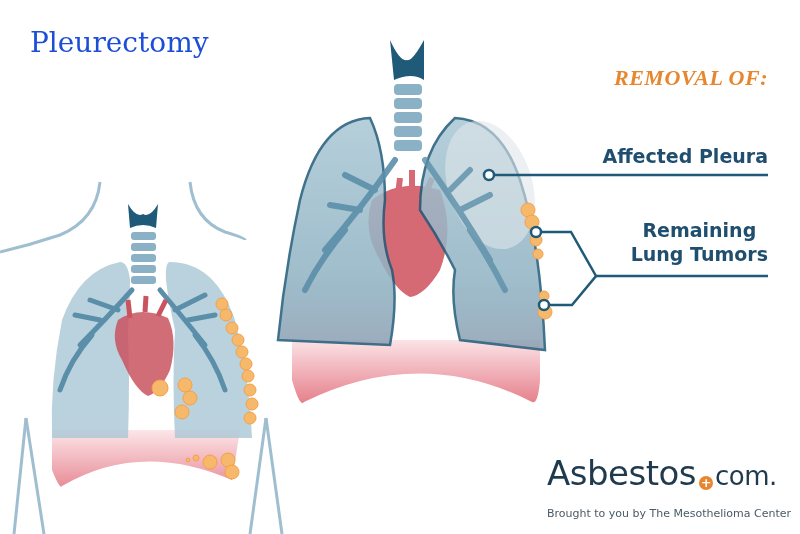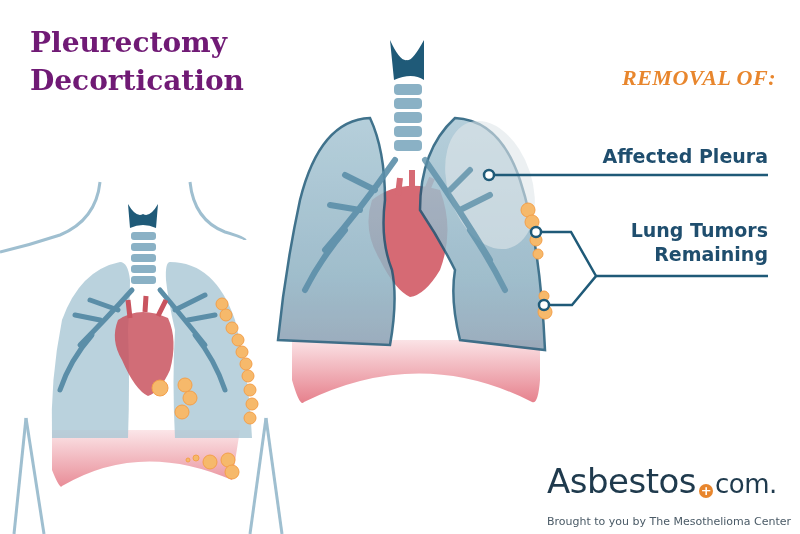--- a/index.html
+++ b/index.html
@@ -1,35 +1,34 @@
 <!DOCTYPE html>
 <html><head>
 <meta charset="utf-8">
 <style>
   html, body { margin:0; padding:0; background:#ffffff; }
   body { width:800px; height:534px; position:relative; overflow:hidden; font-family:"Liberation Sans", sans-serif; }
-  .title { position:absolute; left:30px; top:24px; font-family:"DejaVu Serif", serif; font-weight:bold; color:#701a75; font-size:28px; line-height:38px; }
+  .title { position:absolute; left:30px; top:24px; font-family:"DejaVu Serif", serif; font-weight:normal; color:#1d4ed8; font-size:28px; line-height:38px;text-align:center; }
   .title div { white-space:nowrap; }
-  .removal { position:absolute; right:24px; top:65px; font-family:"Liberation Serif", serif; font-style:italic; font-weight:bold; color:#e8862d; font-size:22px; letter-spacing:0.5px; }
-  .label { position:absolute; right:32px; text-align:right; color:#1f4e6e; font-weight:bold; font-size:19px; line-height:24px; font-family:"DejaVu Sans", sans-serif; }
+  .removal { position:absolute; right:32px; top:65px; font-family:"Liberation Serif", serif; font-style:italic; font-weight:bold; color:#e8862d; font-size:22px; letter-spacing:0.5px; }
+  .label { position:absolute; right:32px; text-align:center; color:#1f4e6e; font-weight:bold; font-size:19px; line-height:24px; font-family:"DejaVu Sans", sans-serif; }
   .label-pleura { top:144px; }
   .label-tumors { top:218px; }
   svg.art { position:absolute; left:0; top:0; }
   .logo { position:absolute; left:547px; top:455px; }
-  .logo-main { font-family:"DejaVu Sans", sans-serif; font-size:34px; color:#1f3a4d; letter-spacing:-0.5px; line-height:36px; white-space:nowrap;margin-top:8px; }
+  .logo-main { font-family:"DejaVu Sans", sans-serif; font-size:34px; color:#1f3a4d; letter-spacing:-0.5px; line-height:36px; white-space:nowrap; }
   .logo-main .plus { display:inline-block; width:14px; height:14px; border-radius:50%; background:#e8862d; color:#fff; font-size:13px; line-height:14px; text-align:center; font-weight:bold; vertical-align:-2px; margin:0 2px 0 3px; }
   .logo-main .com { font-size:26px; }
   .logo-sub { font-family:"DejaVu Sans", sans-serif; font-size:11px; color:#4a5a66; margin-top:13px; white-space:nowrap; }
 </style>
 </head>
 <body>
 
 <div class="title">
   <div>Pleurectomy</div>
-  <div>Decortication</div>
 </div>
 
 <svg class="art" width="800" height="534" viewBox="0 0 800 534">
   <defs>
     <linearGradient id="diaG" x1="0" y1="0" x2="0" y2="1">
       <stop offset="0" stop-color="#fbe3e6"></stop>
       <stop offset="1" stop-color="#e6808c"></stop>
     </linearGradient>
     <linearGradient id="lungG" x1="0" y1="0" x2="0" y2="1">
       <stop offset="0" stop-color="#a9c7d5"></stop>
@@ -127,22 +126,22 @@
     <path d="M536 232 L571 232 L596 276 L572 305 L544 305" fill="none" stroke="#1f5a78" stroke-width="2.5"></path>
     <line x1="596" y1="276" x2="768" y2="276" stroke="#1f5a78" stroke-width="2.5"></line>
     <circle cx="536" cy="232" r="5" fill="#ffffff" stroke="#1f5a78" stroke-width="2.5"></circle>
     <circle cx="544" cy="305" r="5" fill="#ffffff" stroke="#1f5a78" stroke-width="2.5"></circle>
   </g>
 </svg>
 
 <div class="removal">REMOVAL OF:</div>
 <div class="label label-pleura">Affected Pleura</div>
 <div class="label label-tumors">
+  <div>Remaining</div>
   <div>Lung Tumors</div>
-  <div>Remaining</div>
 </div>
 
 <div class="logo">
   <div class="logo-main">
     <span>Asbestos</span><span class="plus">+</span><span class="com">com.</span>
   </div>
   <div class="logo-sub">Brought to you by The Mesothelioma Center</div>
 </div>
 
 </body></html>

